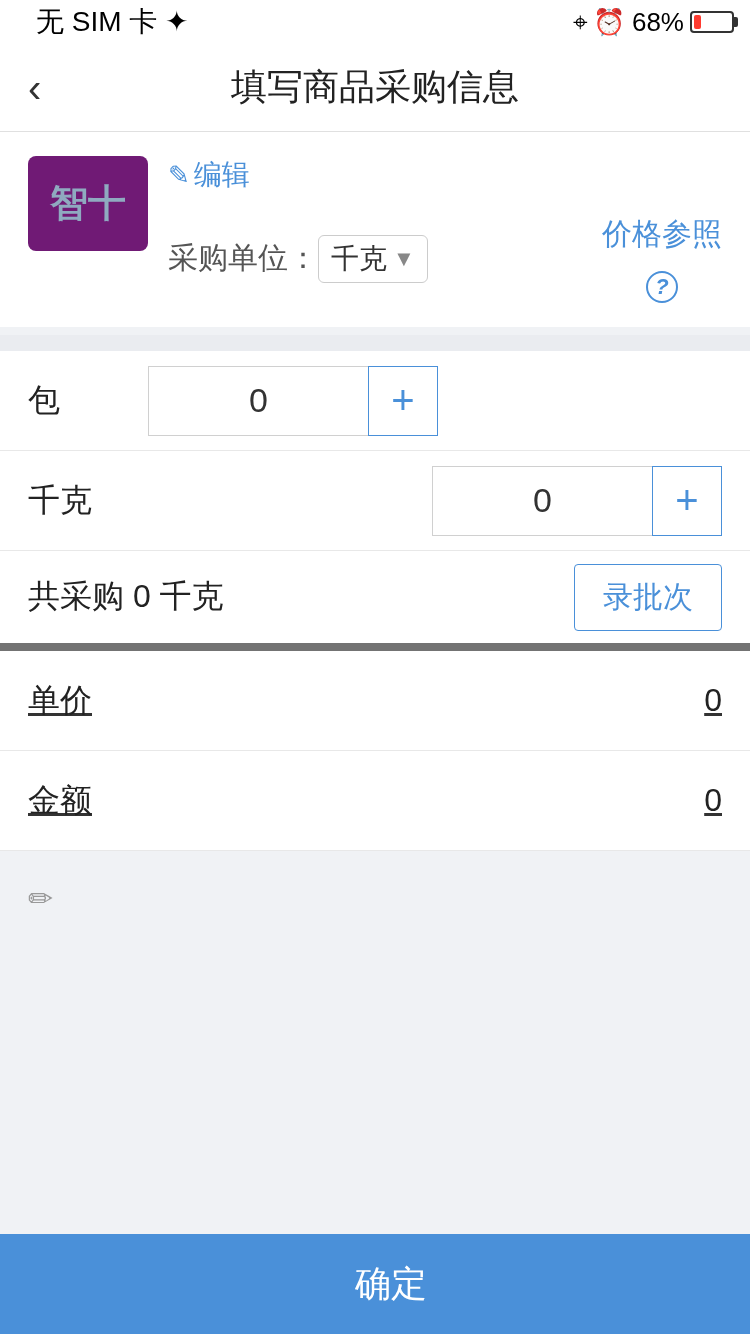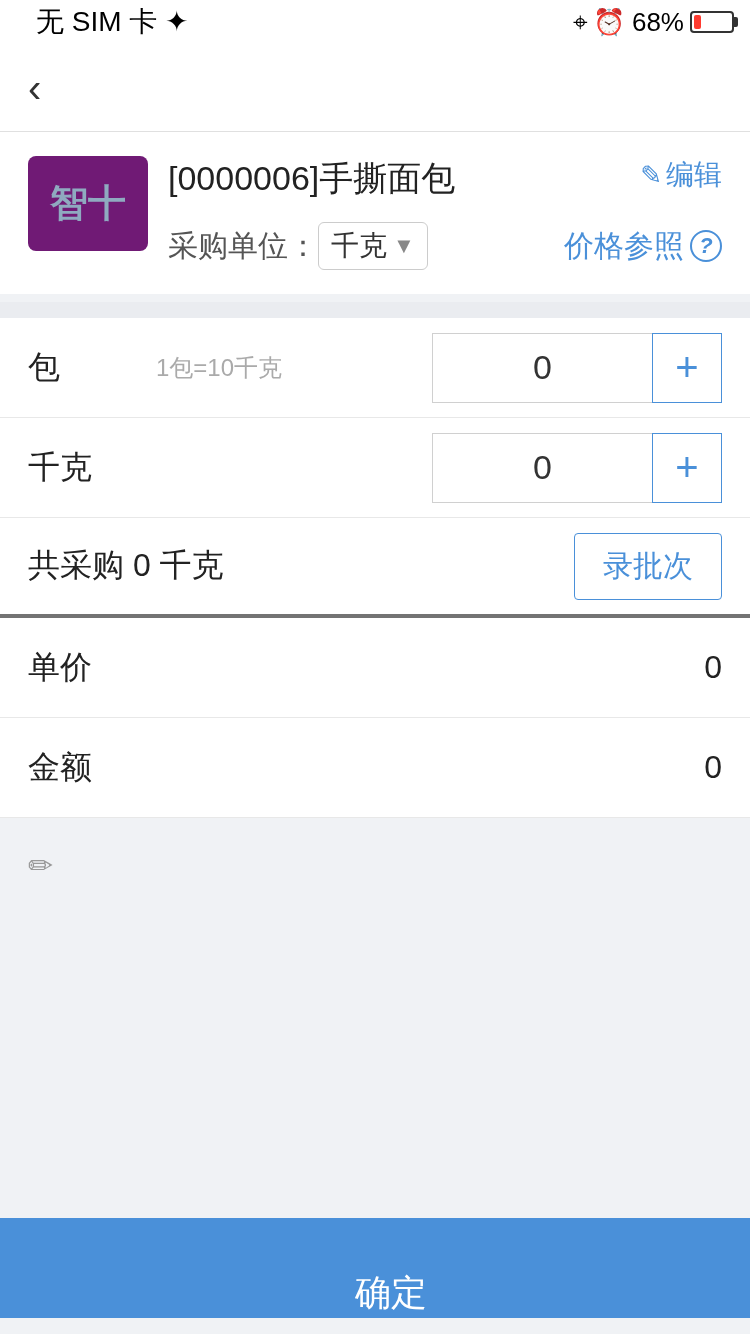--- a/index.html
+++ b/index.html
@@ -174,22 +174,23 @@
     }
     .unit-select-arrow {
       font-size: 22px;
       color: #888;
     }
     .price-ref {
       font-size: 30px;
       color: #4a90d9;
       display: flex;
       align-items: center;
-      gap: 6px;
-      cursor: pointer;
+      gap: 16px;
+      cursor: pointer;
+      flex-direction: column;
     }
     .price-ref-icon {
       width: 32px;
       height: 32px;
       border: 2px solid #4a90d9;
       border-radius: 50%;
       display: flex;
       align-items: center;
       justify-content: center;
       font-size: 22px;
@@ -257,21 +258,21 @@
     }
 
     
     .summary-row {
       display: flex;
       align-items: center;
       justify-content: space-between;
       padding: 0 28px;
       height: 100px;
       background: #fff;
-      border-bottom: 4px solid #737373;
+      border-bottom: 8px solid #737373;
     }
     .summary-text {
       font-size: 32px;
       color: #222;
     }
     .batch-btn {
       border: 1px solid #4a90d9;
       color: #4a90d9;
       background: #fff;
       font-size: 30px;
@@ -284,20 +285,21 @@
     .detail-section {
       background: #fff;
     }
     .detail-row {
       display: flex;
       align-items: center;
       justify-content: space-between;
       padding: 0 28px;
       height: 100px;
       border-bottom: 1px solid #e8e8e8;
+      text-decoration: underline;
     }
     .detail-label {
       font-size: 32px;
       color: #222;
     }
     .detail-value {
       font-size: 32px;
       color: #222;
     }
 
@@ -316,27 +318,27 @@
       margin-top: 2px;
     }
     .remark-placeholder {
       font-size: 32px;
       color: #aaa;
     }
 
     
     .confirm-btn-bar {
       position: fixed;
-      bottom: 16px;
+      bottom: 0;
       left: 0;
       width: 750px;
       height: 100px;
       background: #4a90d9;
       display: flex;
-      align-items: flex-end;
+      align-items: center;
       justify-content: center;
       cursor: pointer;
       padding-left: 32px;
     }
     .confirm-btn-label {
       font-size: 36px;
       color: #fff;
       font-weight: 500;
     }
 
@@ -359,29 +361,29 @@
     <div class="battery">
       <div class="battery-body">
         <div class="battery-fill"></div>
       </div>
     </div>
   </div>
 </div>
 
 <div class="nav-bar">
   <div class="nav-back">‹</div>
+  <div class="nav-title">填写商品采购信息</div>
 </div>
 
 <div class="product-card">
   <div class="product-thumb">
     <div class="product-thumb-logo">智十</div>
   </div>
   <div class="product-info">
     <div class="product-name-row">
-      <div class="product-name">[0000006]手撕面包</div>
       <div class="edit-btn">
         <span class="edit-icon">✎</span>
         <span>编辑</span>
       </div>
     </div>
     <div class="product-unit-row">
       <div style="display:flex;align-items:center;">
         <span class="unit-label">采购单位：</span>
         <div class="unit-select">
           <span>千克</span>
@@ -395,21 +397,20 @@
     </div>
   </div>
 </div>
 
 <div class="section-divider"></div>
 
 <div class="input-section">
 
   <div class="input-row">
     <span class="input-row-label">包</span>
-    <span class="input-row-sub">1包=10千克</span>
     <div class="input-row-control">
       <input class="number-input" type="text" value="0" style="">
       <div class="plus-btn">+</div>
     </div>
   </div>
 
   <div class="input-row">
     <span class="input-row-label">千克</span>
     <span class="input-row-sub"></span>
     <div class="input-row-control">

